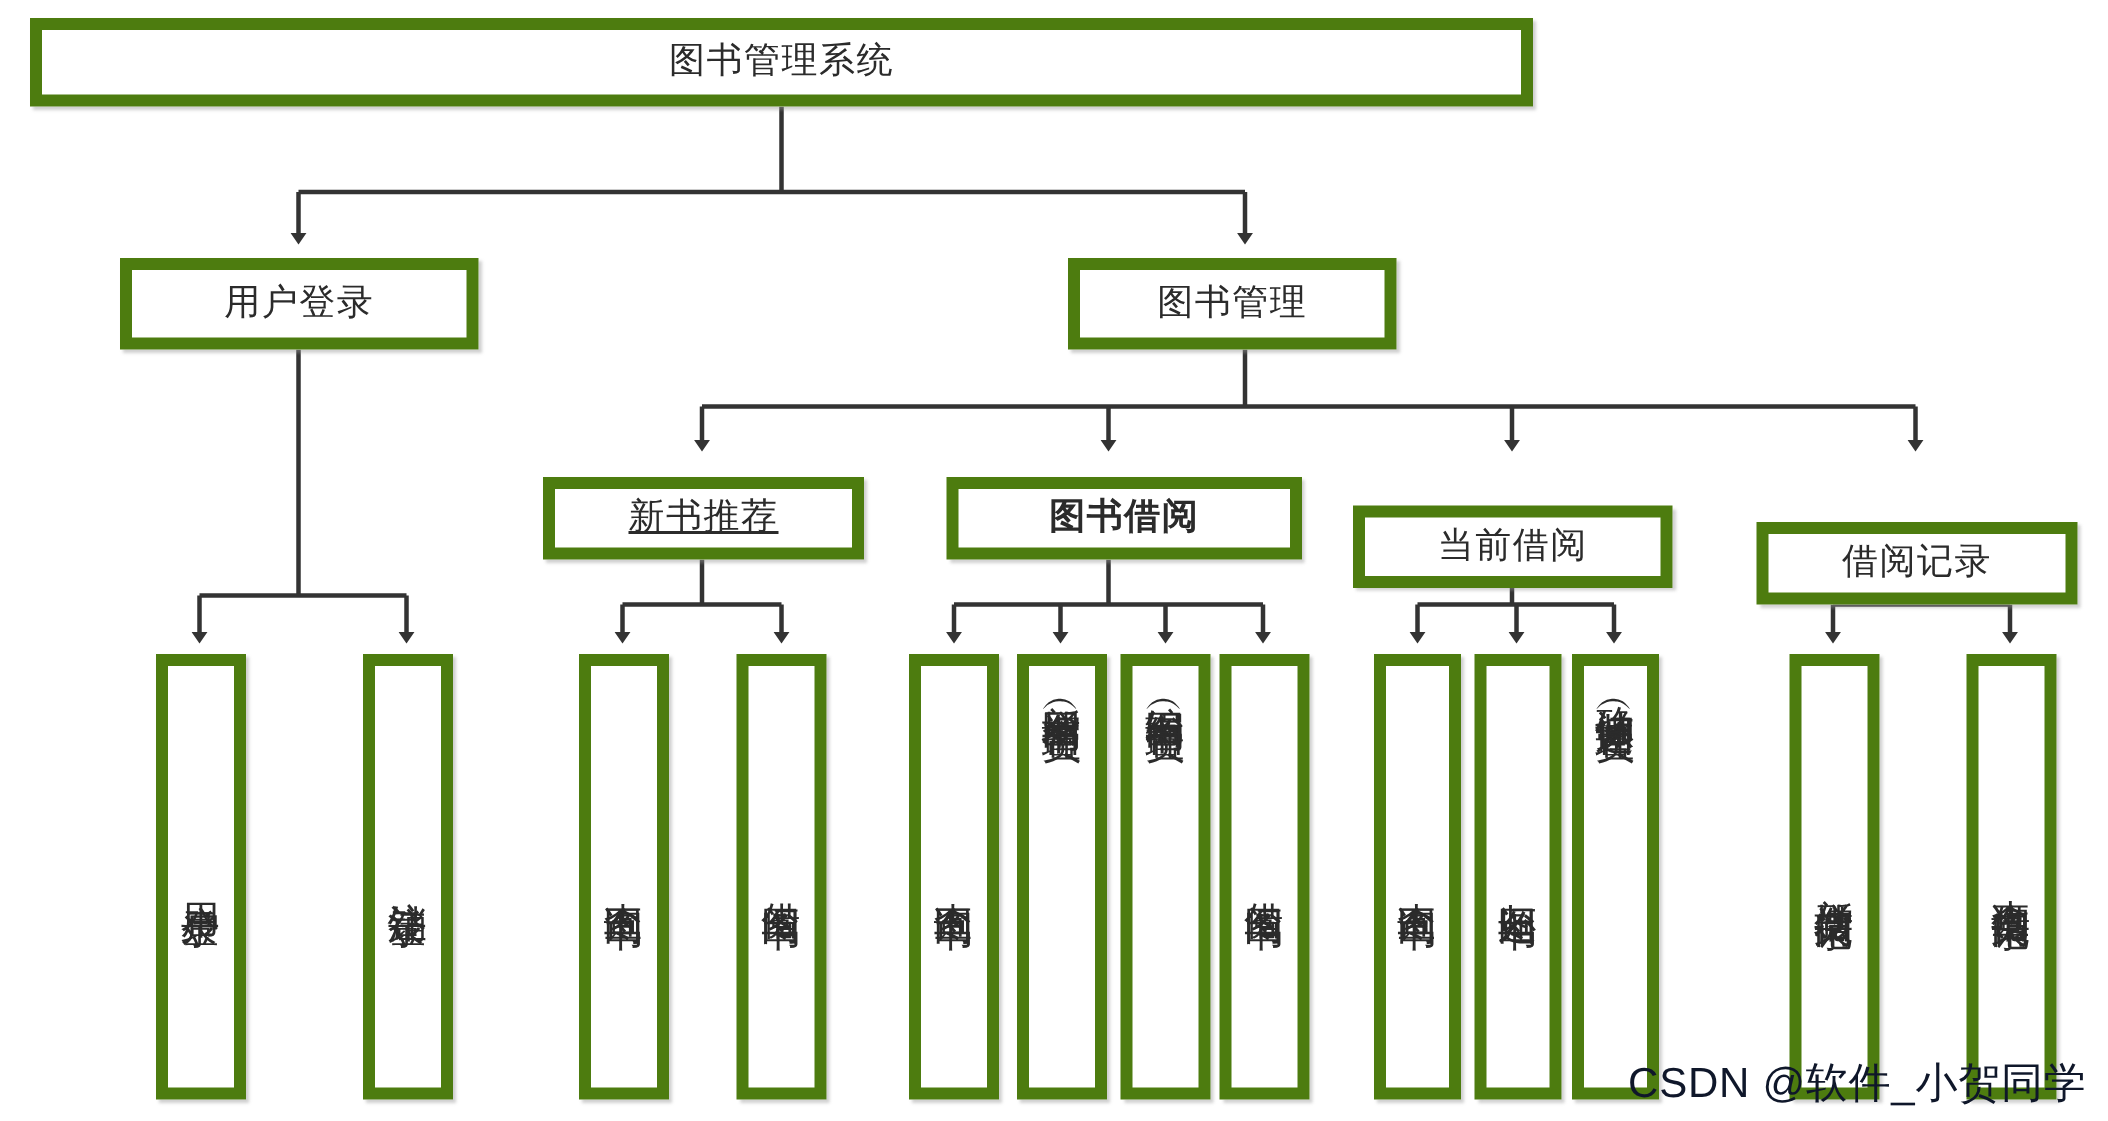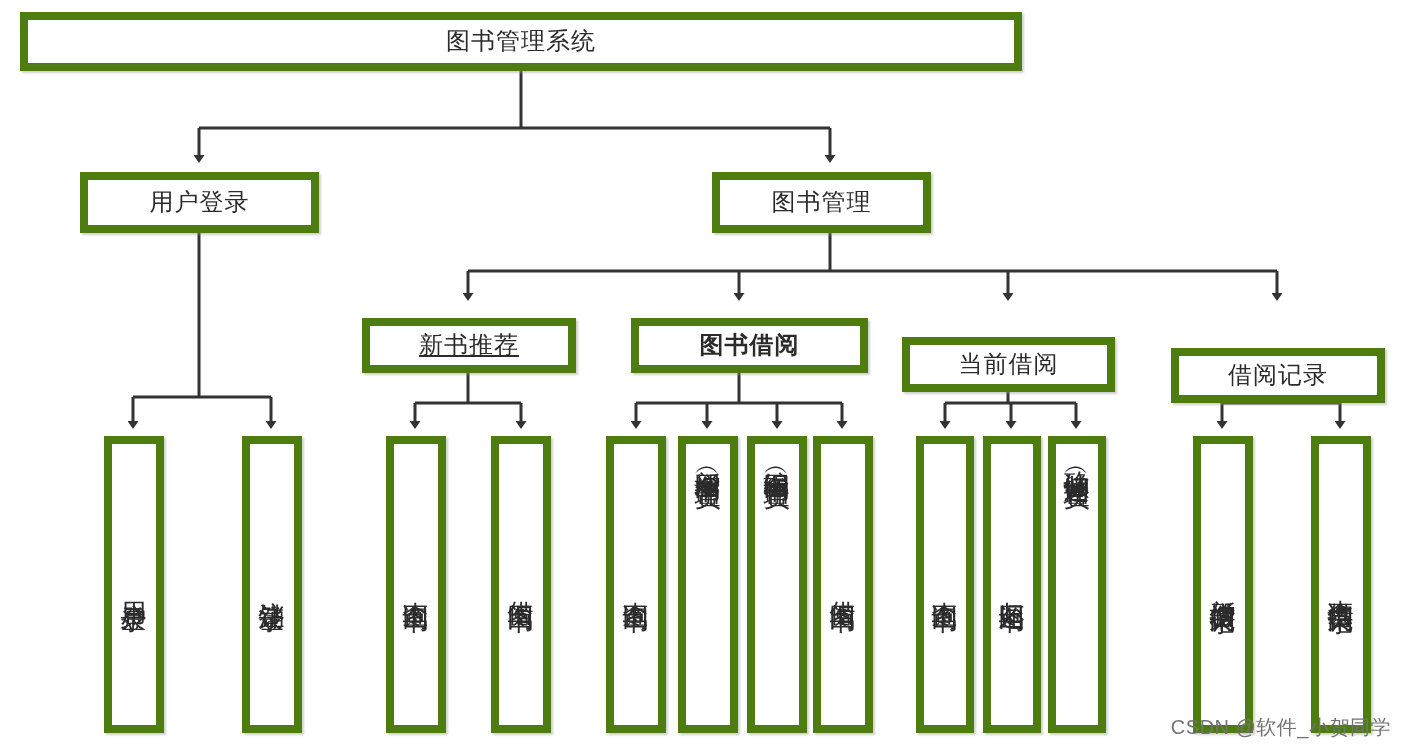--- a/index.html
+++ b/index.html
@@ -59,22 +59,22 @@
     white-space: nowrap;
   }
   .node.leaf.center {
     align-items: center;
     padding-top: 0;
   }
   .watermark {
     position: absolute;
     right: 14px;
     bottom: 6px;
-    font-size: 20px;
-    color: #737373;
+    font-size: 28px;
+    color: #0f172a;
     white-space: nowrap;
     letter-spacing: 0.5px;
     text-align: right;
   }
 </style>
 </head>
 <body>
 
 <div id="canvas">
 

